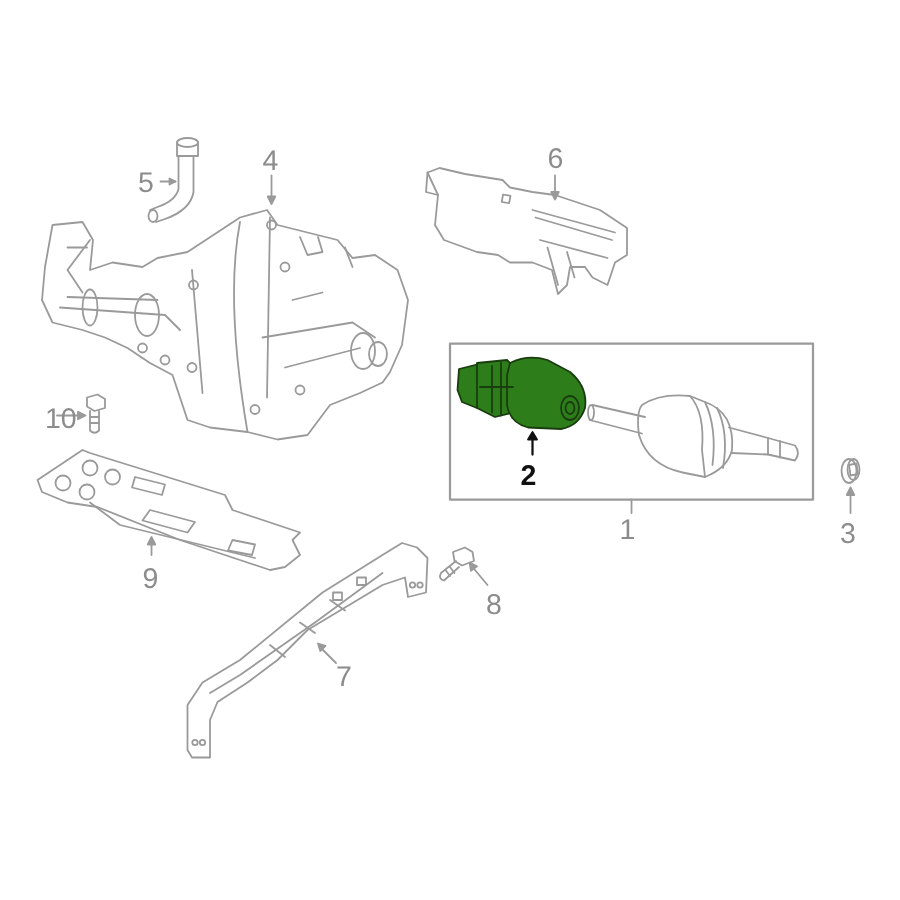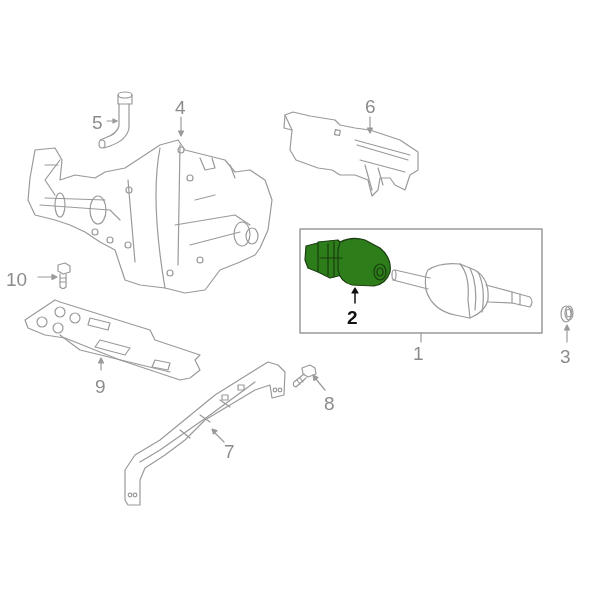--- a/index.html
+++ b/index.html
@@ -148,13 +148,13 @@
 
 <div class="callout" style="left:413px;top:344px">1</div>
 <div class="callout hl" style="left:347px;top:308px">2</div>
 <div class="callout" style="left:560px;top:347px">3</div>
 <div class="callout" style="left:175px;top:98px">4</div>
 <div class="callout" style="left:92px;top:113px">5</div>
 <div class="callout" style="left:365px;top:97px">6</div>
 <div class="callout" style="left:224px;top:442px">7</div>
 <div class="callout" style="left:324px;top:394px">8</div>
 <div class="callout" style="left:95px;top:377px">9</div>
-<div class="callout" style="left:6px;top:270px">10</div>
+<div class="callout" style="left:30px;top:270px">10</div>
 
 </body></html>

